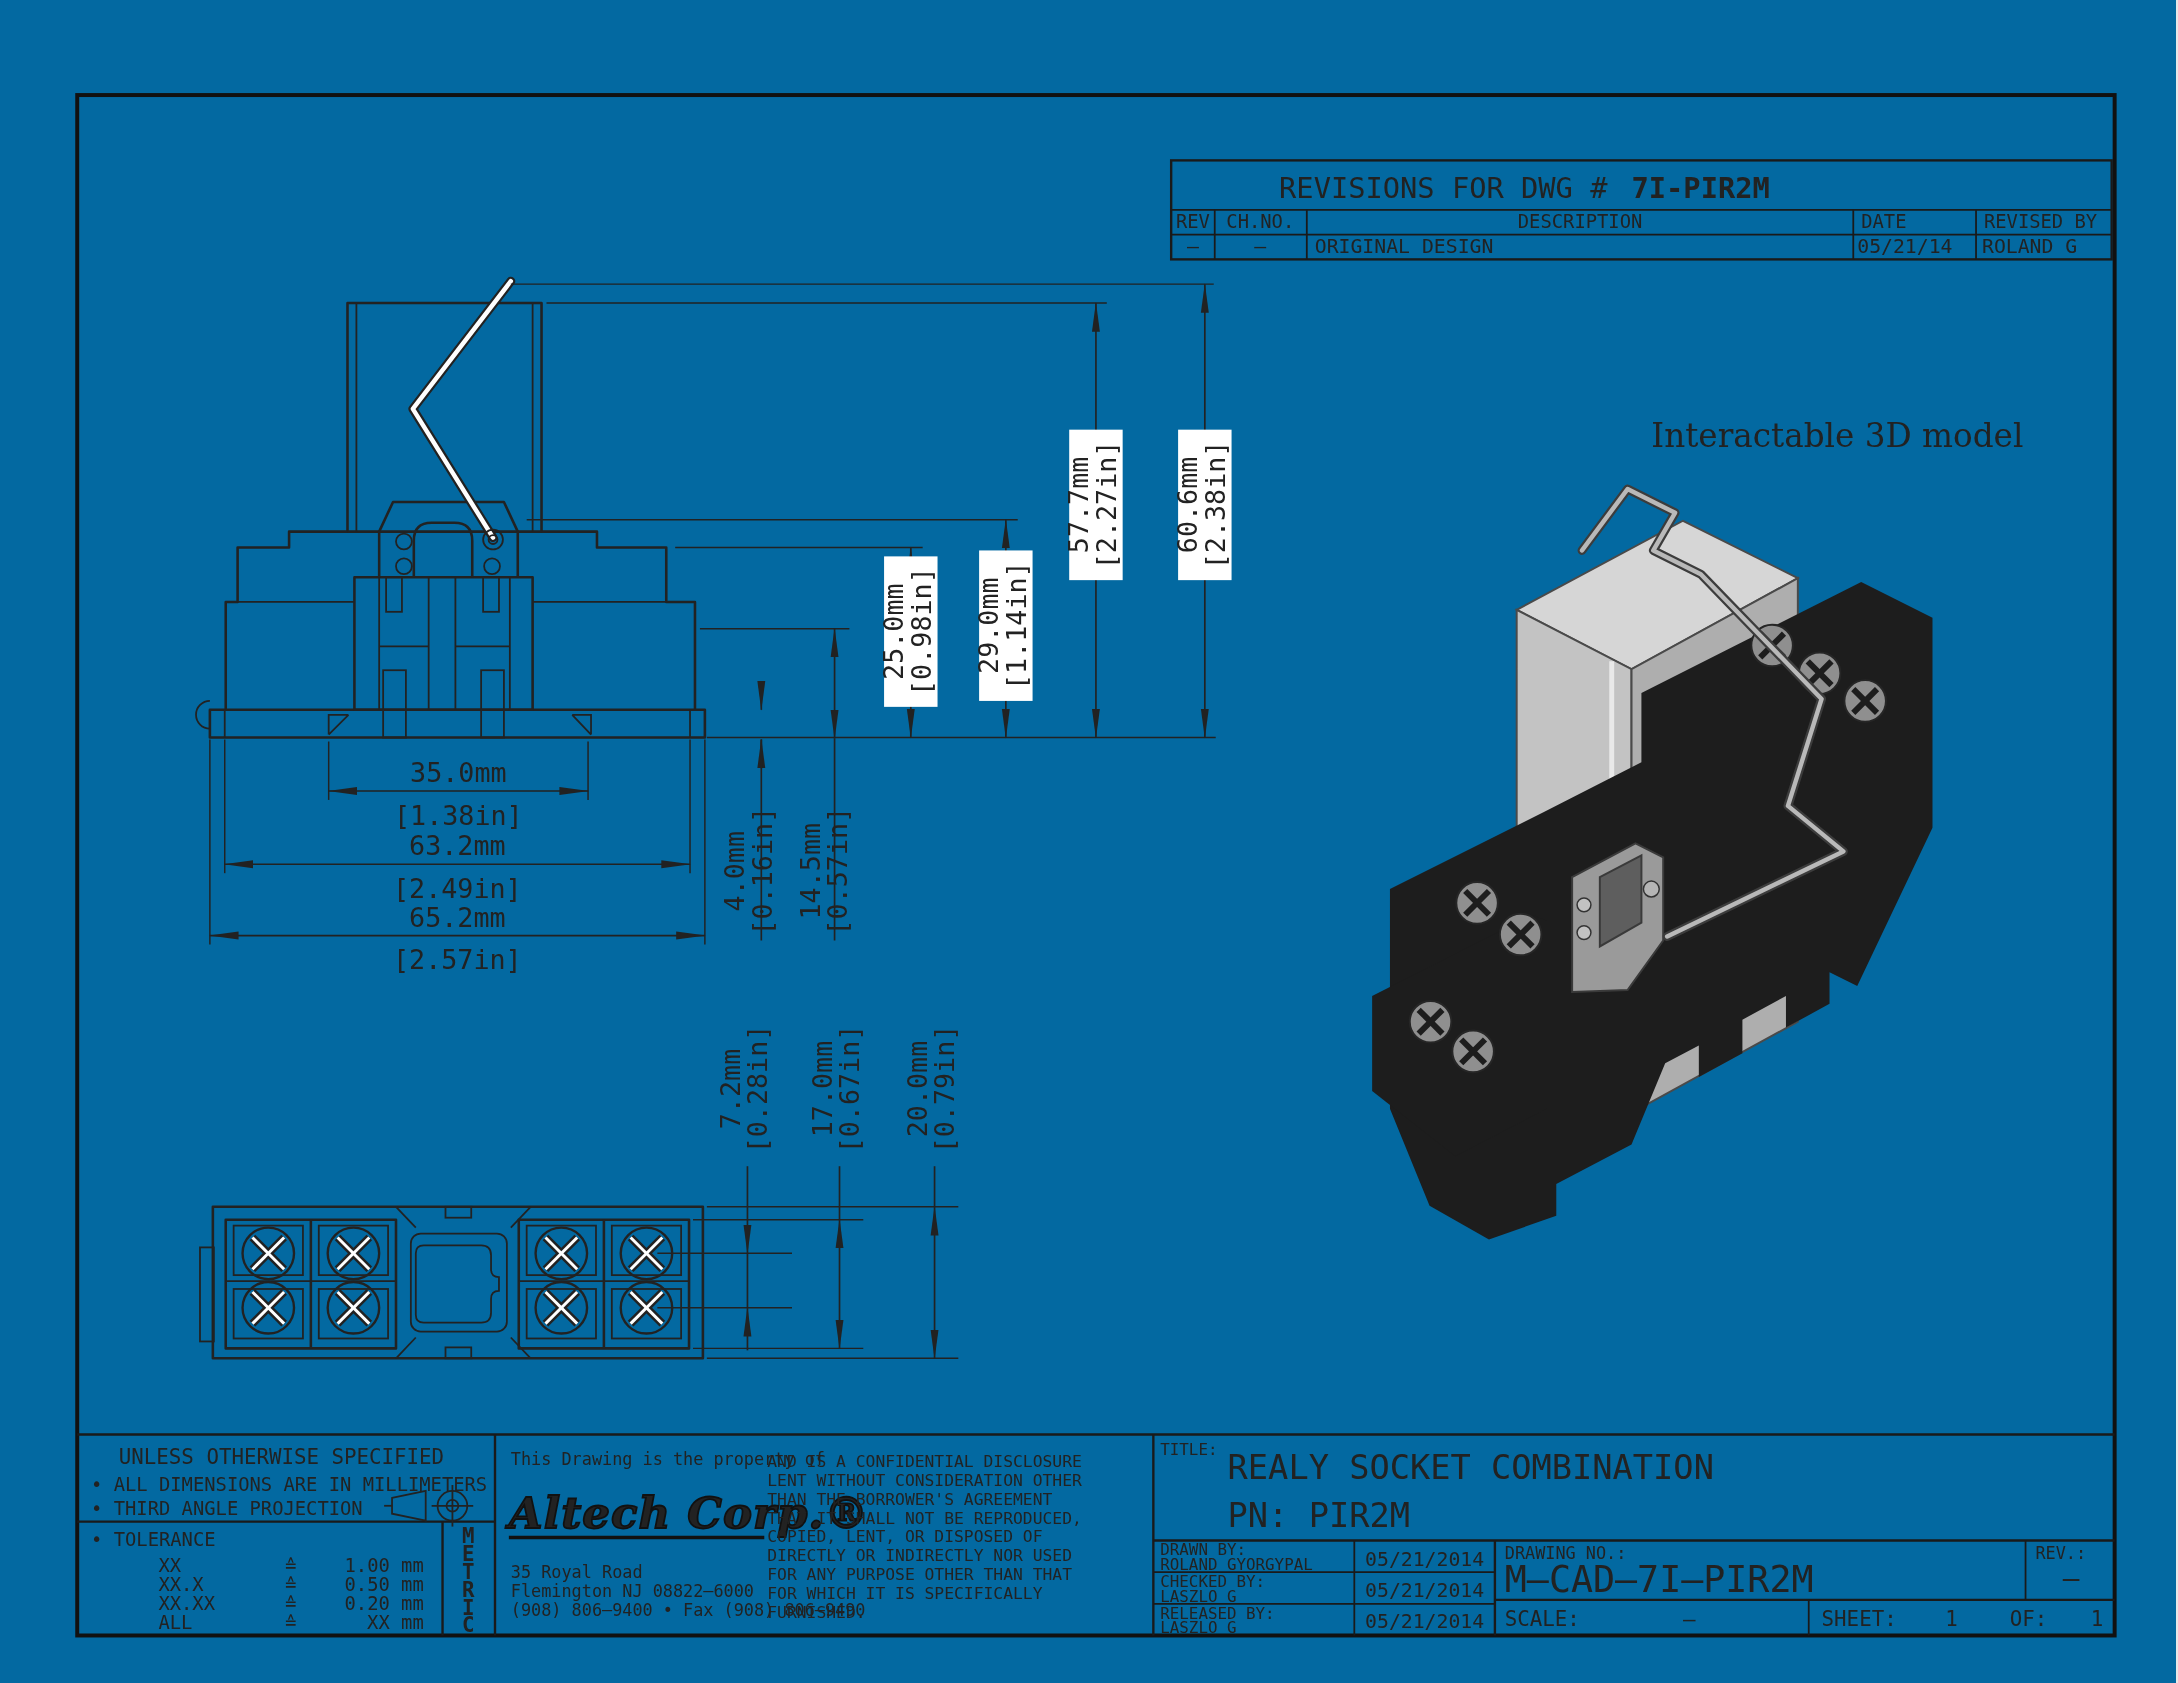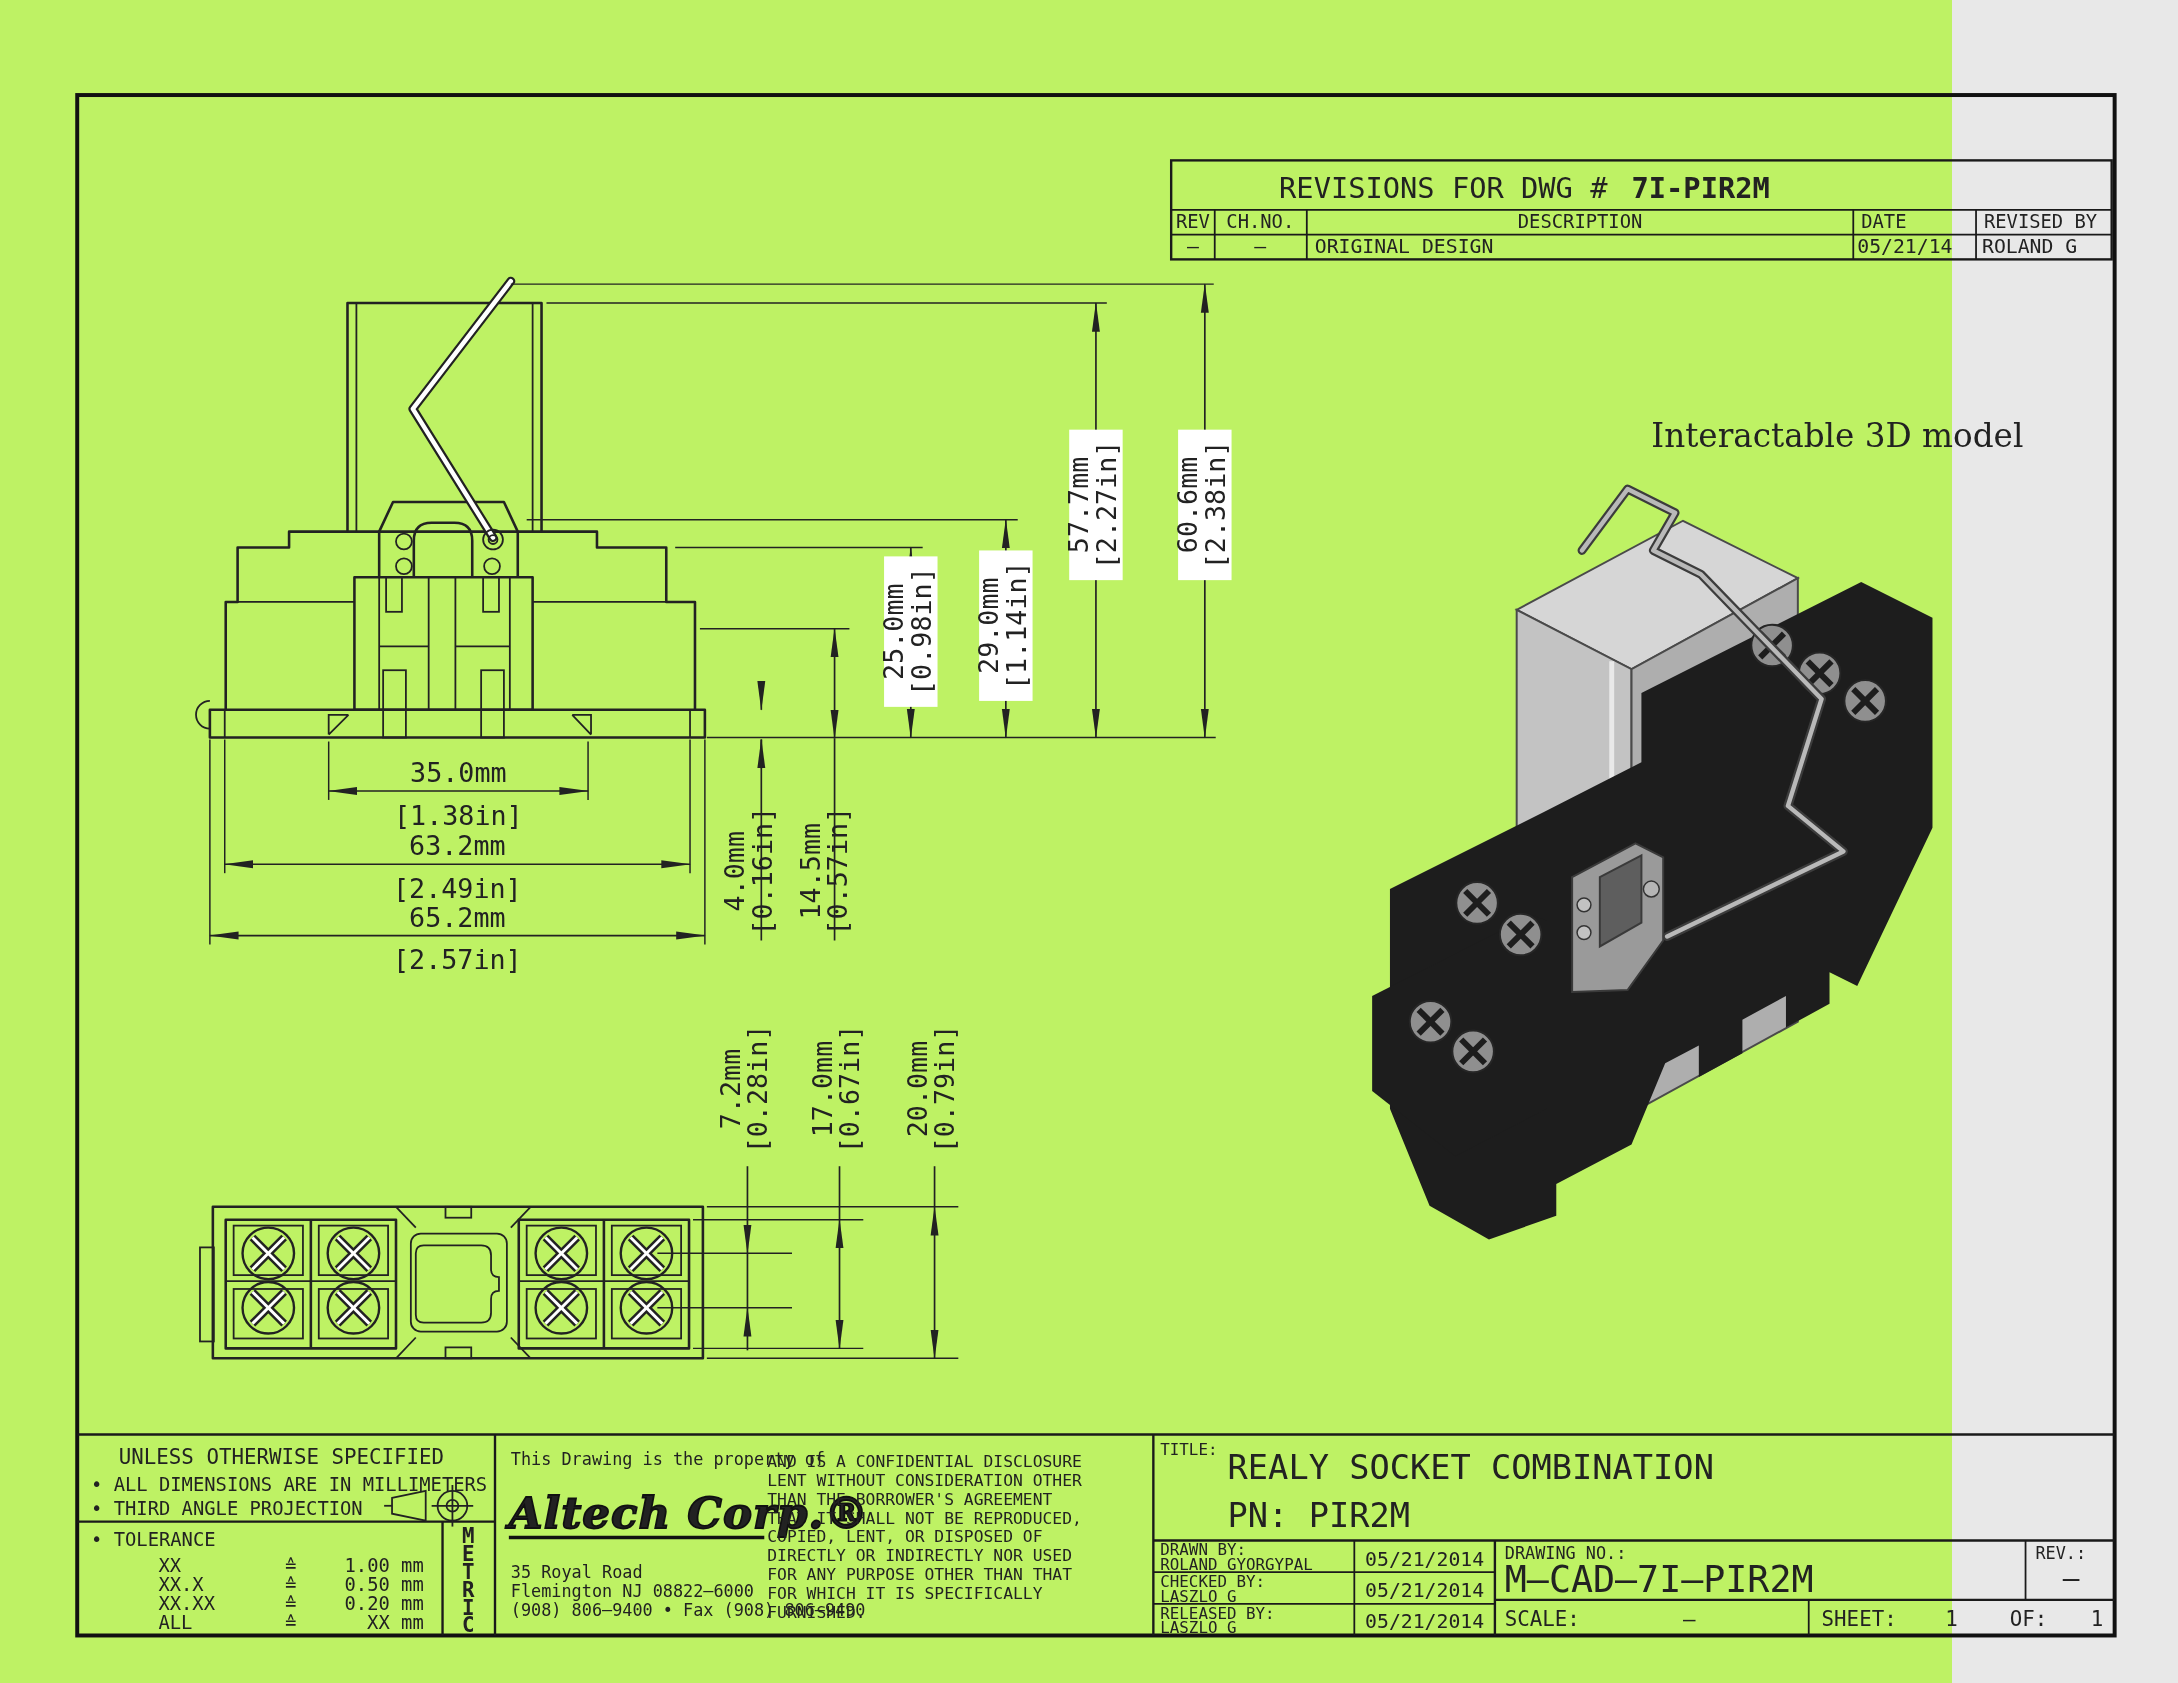--- a/index.html
+++ b/index.html
@@ -1,16 +1,16 @@
 <!DOCTYPE html>
 <html><head>
 <meta charset="utf-8">
 <style>
   html,body{margin:0;padding:0;background:#e8e8e8;}
-  #sheet{position:relative;width:1952px;height:1683px;background:#bef264;
+  #sheet{position:relative;width:2176px;height:1683px;background:#0369a1;
          font-family:"DejaVu Sans Mono", monospace;}
   svg{position:absolute;left:0;top:0;}
   text{fill:#222;}
   .cad   {font-family:"DejaVu Sans Mono", monospace;}
   .serif {font-family:"DejaVu Serif", serif;}
   .geo   {stroke:#222;stroke-width:2.6;fill:none;stroke-linejoin:round;}
   .geo-thin{stroke:#222;stroke-width:1.8;fill:none;}
   .dim   {stroke:#222;stroke-width:1.7;fill:none;}
   .ext   {stroke:#222;stroke-width:1.5;fill:none;}
   .tbl   {stroke:#1a1a1a;stroke-width:2.4;fill:none;}

